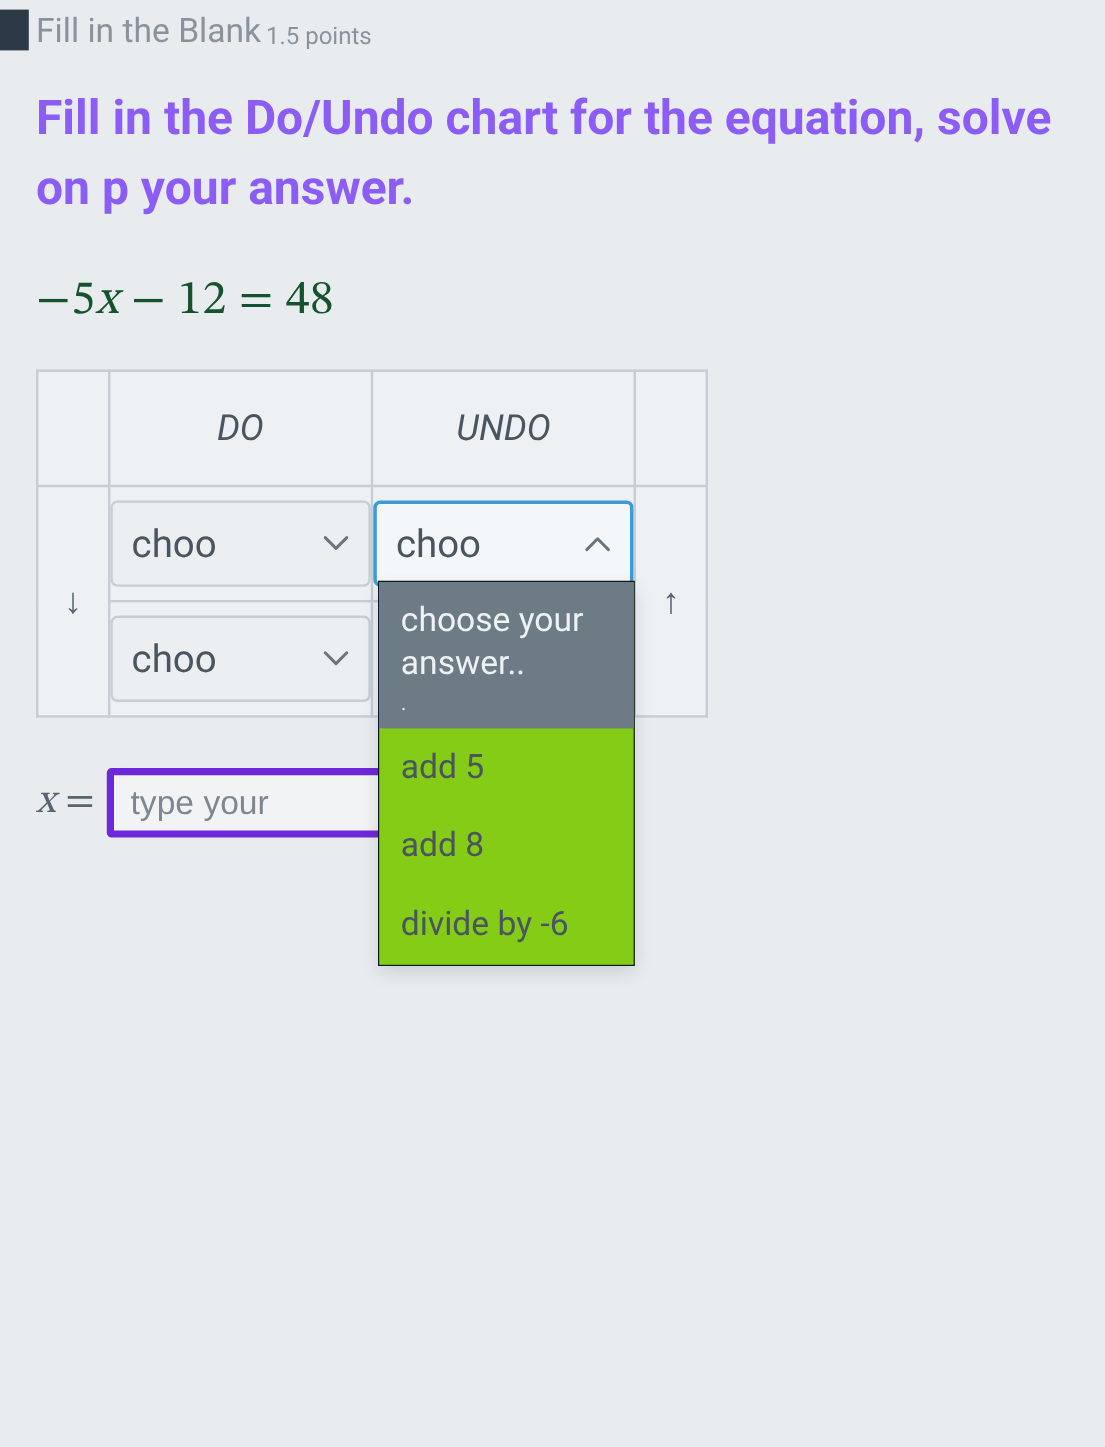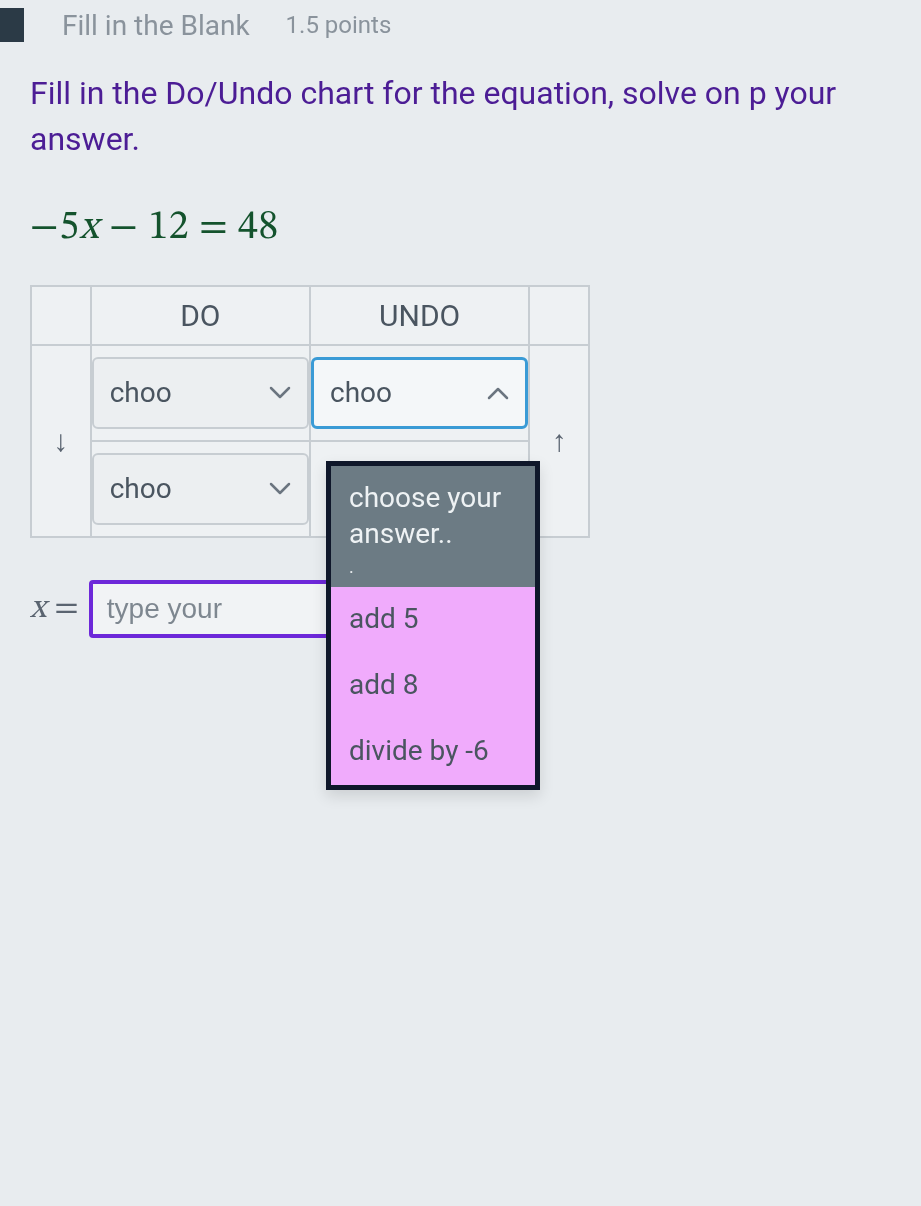--- a/index.html
+++ b/index.html
@@ -9,48 +9,48 @@
       width: 921px;
       height: 1206px;
       overflow: hidden;
       color: #4a5560;
     }
     .container {
       padding: 0 30px;
     }
     .header-row {
       display: flex;
-      align-items: center;
-      gap: 36px;
+      align-items: flex-end;
+      gap: 4px;
       padding-top: 8px;
       padding-bottom: 10px;
     }
     .q-marker {
       width: 24px;
       height: 34px;
       background: #2b3a46;
       margin-left: -30px;
       margin-right: 2px;
     }
     .q-type {
       font-size: 28px;
       color: #8a939c;
       font-weight: 400;
     }
     .q-points {
-      font-size: 24px;
+      font-size: 20px;
       color: #8a939c;
       font-weight: 400;
     }
     .instructions {
-      font-size: 32px;
-      color: #4c1d95;
+      font-size: 40px;
+      color: #8b5cf6;
       line-height: 1.45;
       margin-top: 18px;
-      font-weight: 400;
+      font-weight: 700;
     }
     .equation {
       font-family: "Cambria Math", "STIX Two Math", "Latin Modern Math", Georgia, serif;
       font-size: 40px;
       color: #14532d;
       margin-top: 40px;
       letter-spacing: 0.5px;
     }
     .equation .x { font-style: italic; }
     .table-wrap {
@@ -63,44 +63,45 @@
       width: 100%;
     }
     table.doundo td, table.doundo th {
       border: 2px solid #c7cdd2;
       padding: 0;
       vertical-align: middle;
       text-align: center;
       background: #eef1f3;
     }
     table.doundo th {
-      height: 59px;
+      height: 96px;
       font-size: 30px;
       font-weight: 400;
       color: #4a5560;
+      font-style: italic;
     }
     .side-col { width: 60px; }
     .main-col { width: 220px; }
     td.cell {
       height: 96px;
       padding: 10px;
     }
     .arrow-cell {
       font-size: 30px;
       color: #5a6470;
     }
     .select-box {
       display: flex;
       align-items: center;
       justify-content: space-between;
       border: 2px solid #c7cdd2;
       border-radius: 6px;
       height: 72px;
       padding: 0 16px;
-      font-size: 28px;
+      font-size: 32px;
       color: #4a5560;
       background: #eceff1;
       cursor: pointer;
       overflow: hidden;
     }
     .select-box .label {
       white-space: nowrap;
       overflow: hidden;
       text-overflow: clip;
       flex: 1;
@@ -121,39 +122,39 @@
       margin-top: 42px;
       gap: 10px;
     }
     .answer-row .lhs {
       font-family: "Cambria Math", "STIX Two Math", Georgia, serif;
       font-size: 34px;
       color: #5a6470;
     }
     .answer-row .lhs .x { font-style: italic; }
     .answer-input {
-      border: 4px solid #6d28d9;
+      border: 6px solid #6d28d9;
       border-radius: 4px;
       background: #f1f3f5;
       height: 58px;
       width: 430px;
       padding: 0 14px;
       font-size: 28px;
       color: #6b7580;
     }
     .answer-input::placeholder { color: #7e8790; }
 
     
     .dropdown {
       position: absolute;
-      left: 296px;
+      left: 285px;
       top: 176px;
       width: 214px;
-      background: #f0abfc;
-      border: 5px solid #0f172a;
+      background: #84cc16;
+      border: 1px solid #0f172a;
       box-shadow: 0 6px 14px rgba(0,0,0,0.12);
       z-index: 50;
     }
     .dropdown .opt {
       padding: 14px 18px 16px 18px;
       font-size: 28px;
       color: #4a5560;
       line-height: 1.28;
       cursor: pointer;
     }

